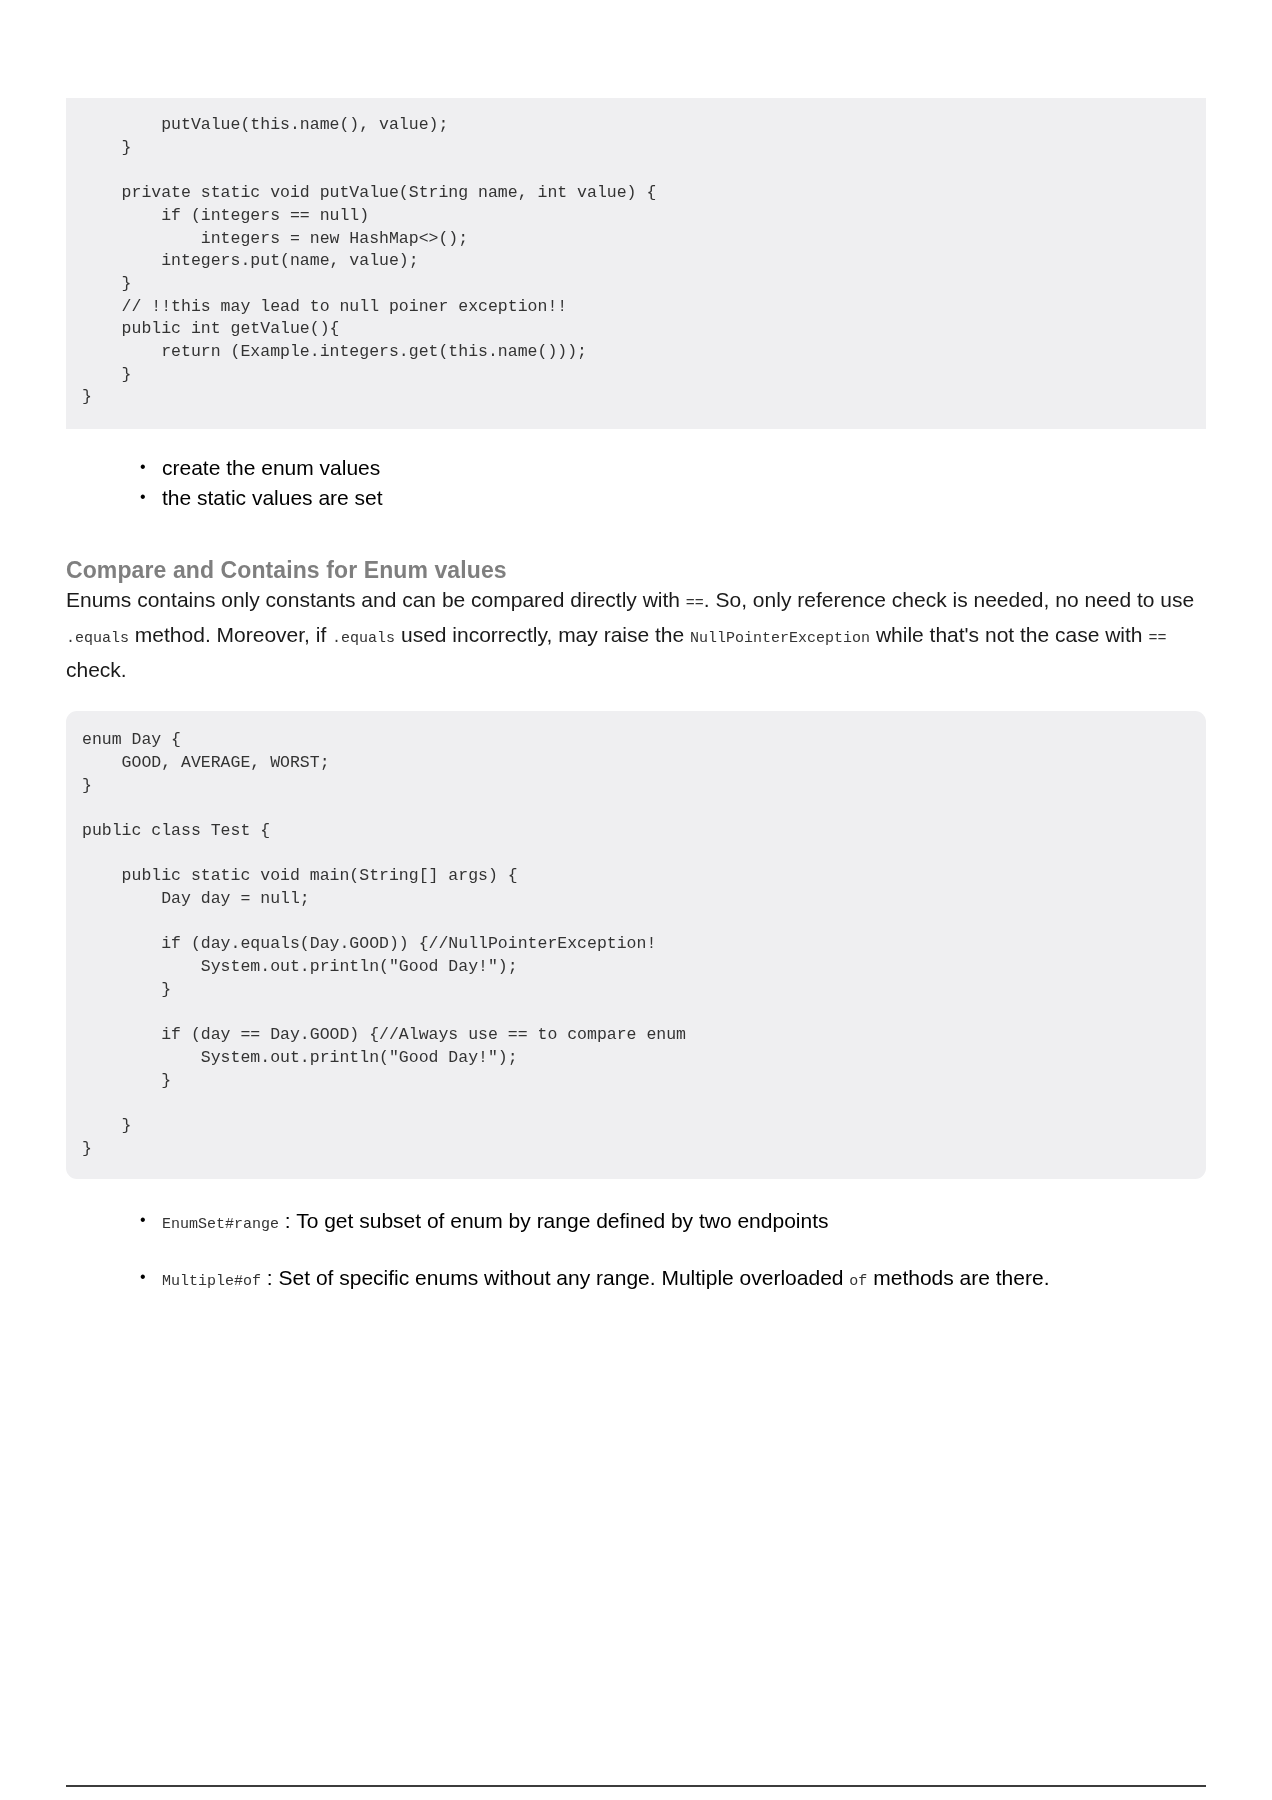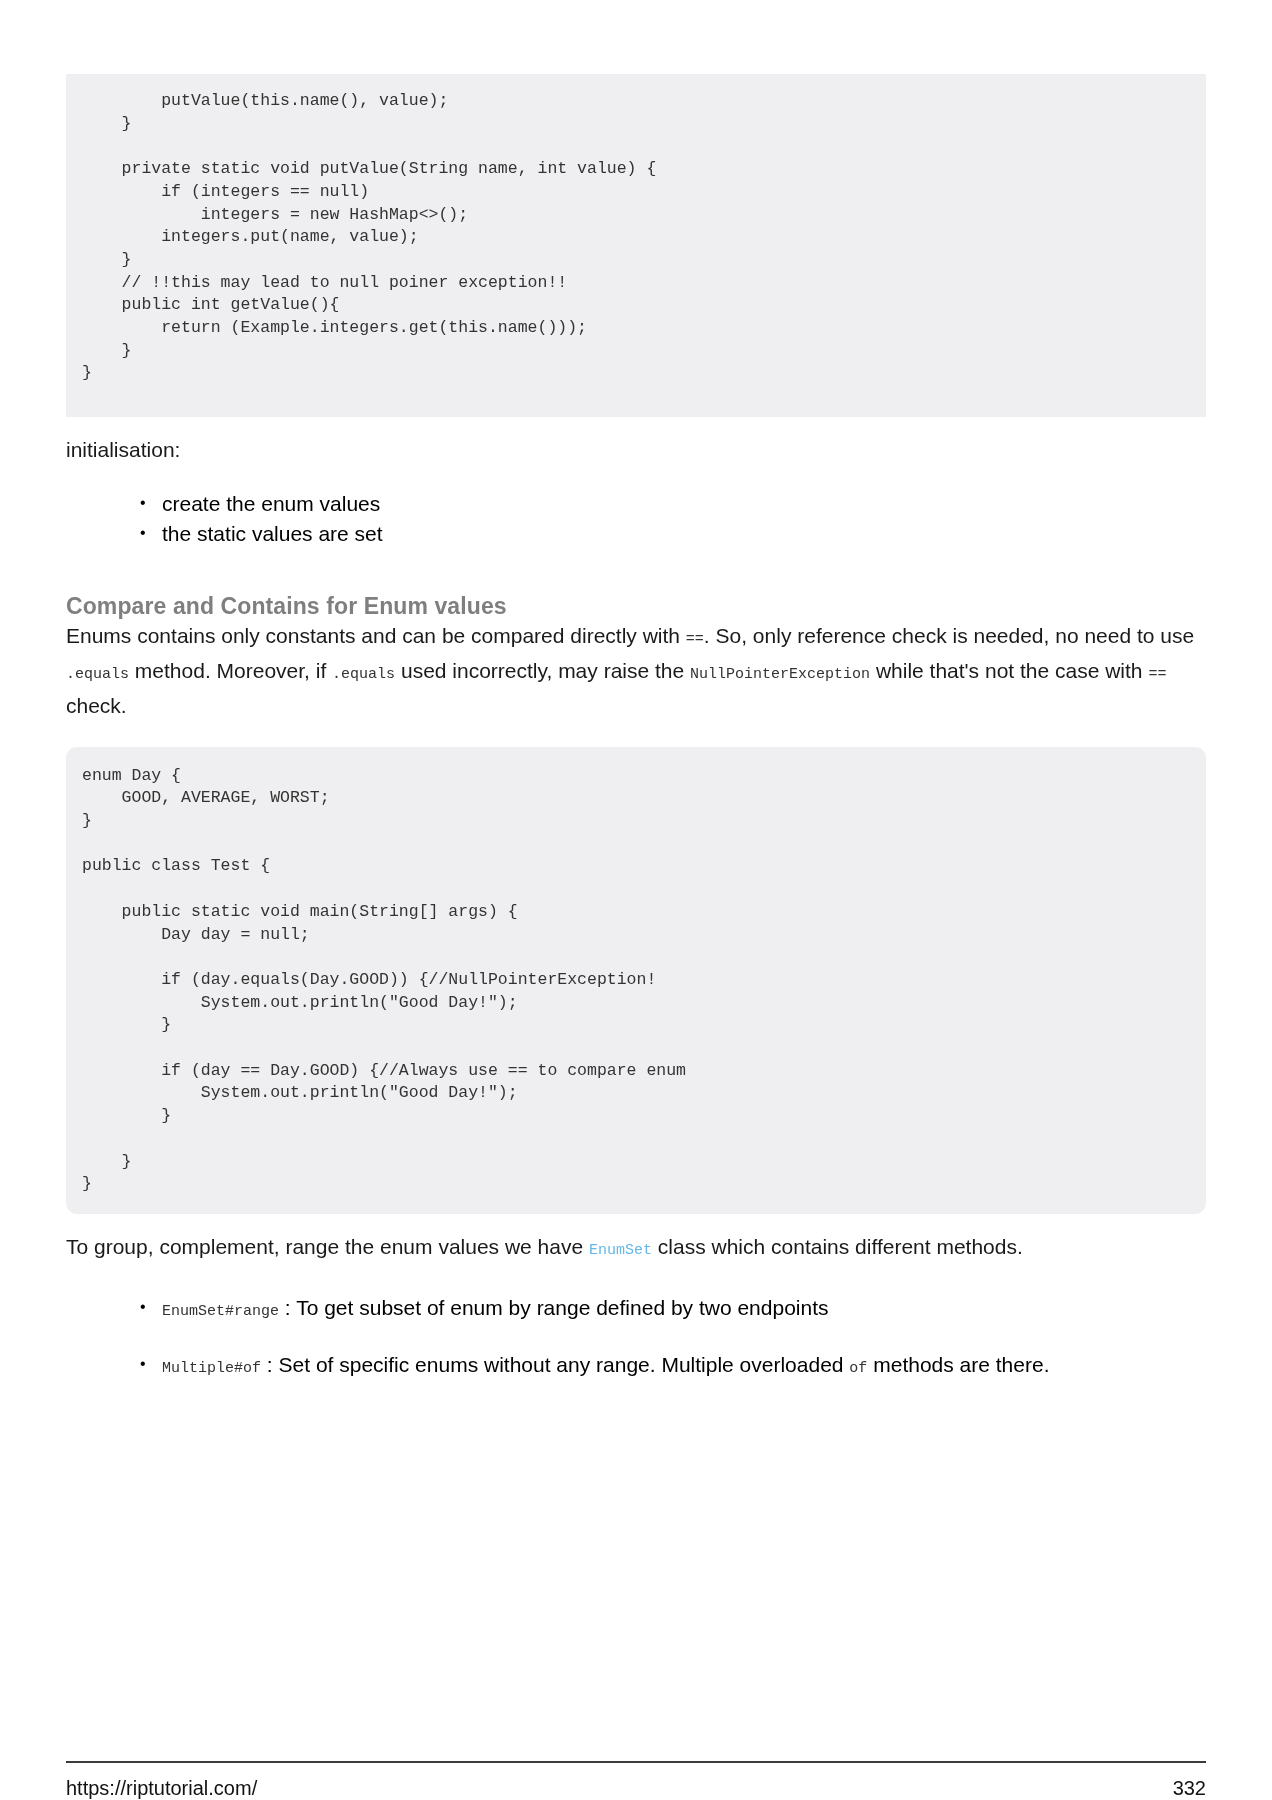--- a/index.html
+++ b/index.html
@@ -29,23 +29,23 @@
     font-family: "Liberation Mono", monospace;
     font-size: 16.5px;
     line-height: 22.7px;
     color: #333333;
     white-space: pre;
     padding: 18px 16px 18px 16px;
     box-sizing: border-box;
     overflow: hidden;
   }
   .code-block.first {
-    margin-top: 74px;
+    margin-top: 98px;
     padding-top: 16px;
-    padding-bottom: 32px;
+    padding-bottom: 20px;
   }
   .code-block.second {
     margin-top: 0;
     border-radius: 11px;
   }
 
   
   p.body-text {
     font-size: 21px;
     line-height: 31px;
@@ -172,21 +172,20 @@
         if (integers == null)
             integers = new HashMap&lt;&gt;();
         integers.put(name, value);
     }
     // !!this may lead to null poiner exception!!
     public int getValue(){
         return (Example.integers.get(this.name()));
     }
 }</pre>
 
-  <p class="body-text para-initialisation">initialisation:</p>
 
   <ul class="lvl1">
     <li>
       <span>create the enum values</span>
     </li>
     <li>
       <span>the static values are set</span>
     </li>
   </ul>
 
@@ -207,21 +206,20 @@
             System.out.println("Good Day!");
         }
 
         if (day == Day.GOOD) {//Always use == to compare enum
             System.out.println("Good Day!");
         }
 
     }
 }</pre>
 
-  <p class="body-text para-togroup"><span>To group, complement, range the enum values we have </span><code class="inline-link">EnumSet</code><span> class which contains different methods.</span></p>
 
   <ul class="methods-list">
     <li><code class="inline">EnumSet#range</code><span> : To get subset of enum by range defined by two endpoints</span></li>
     <li><code class="inline">Multiple#of</code><span> : Set of specific enums without any range. Multiple overloaded </span><code class="inline">of</code><span> methods are there.</span></li>
   </ul>
 
   <div class="footer">
     <div class="footer-rule"></div>
     <div class="footer-row">
       <span>https://riptutorial.com/</span>

